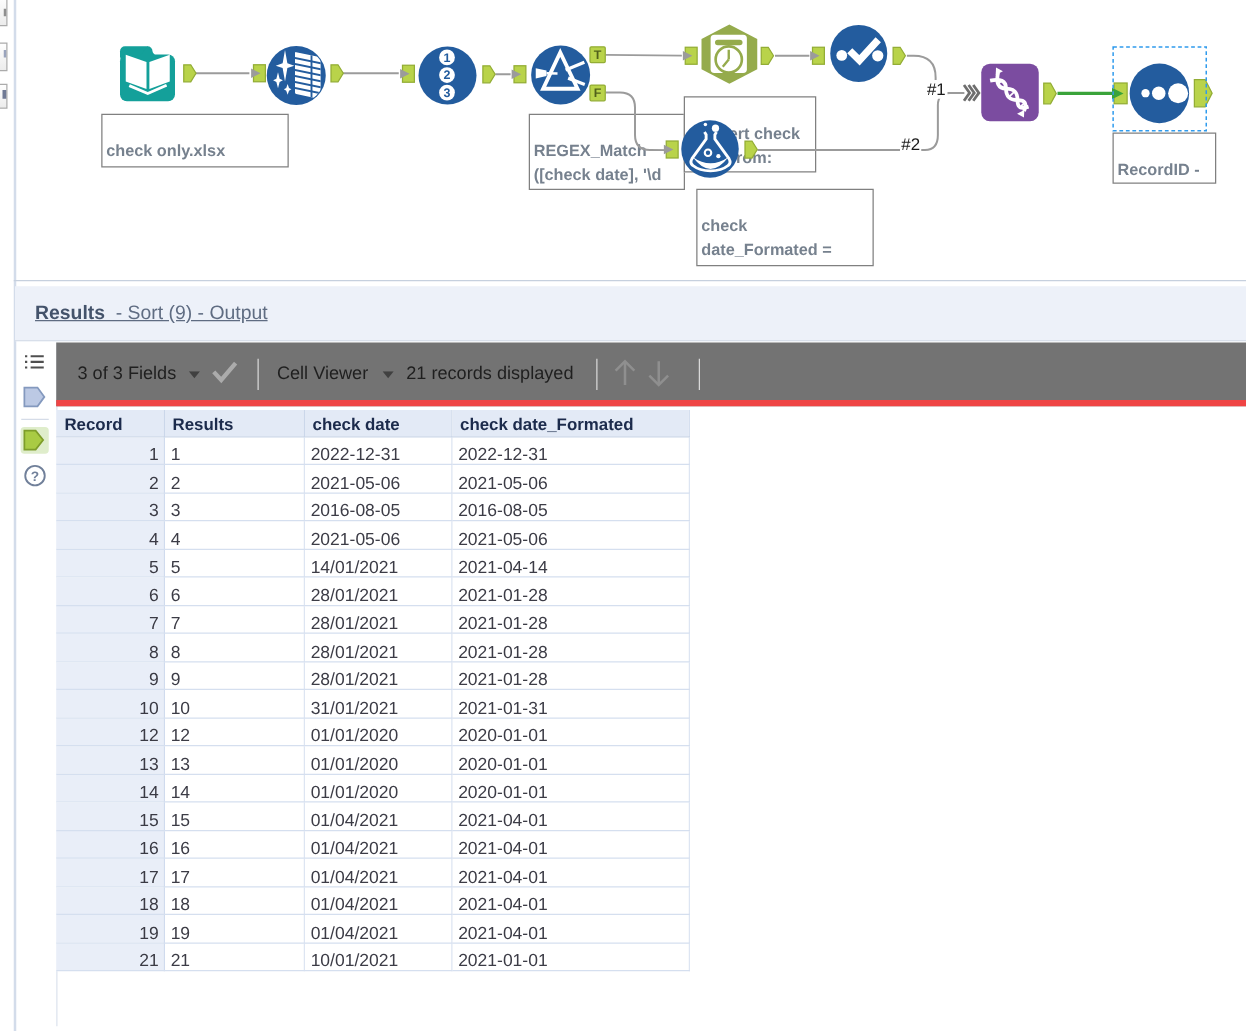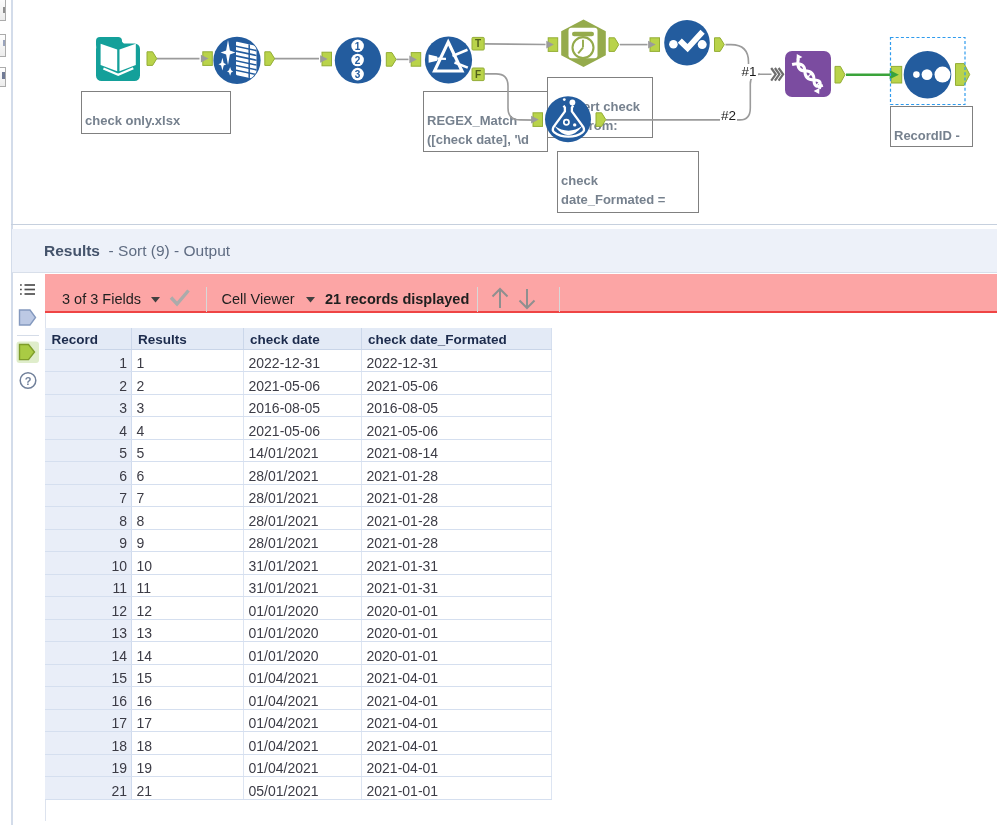--- a/index.html
+++ b/index.html
@@ -6,22 +6,22 @@
 .abs { position:absolute; }
 .ann { position:absolute; background:#fff; border:1px solid #808080;
   font-size:13px; font-weight:bold; color:#76818E; line-height:18.7px;
   padding:20px 0 0 3px; white-space:nowrap; overflow:hidden; z-index:1; }
 #cv { position:absolute; left:0; top:0; width:997px; height:228px; z-index:2; pointer-events:none; }
 .lbl { position:absolute; font-size:13.5px; color:#1a1a1a; z-index:3; background:#fff; padding:0 1px; }
 #results { position:absolute; left:12px; top:229px; width:985px; height:596px; }
 #rtitle { position:absolute; left:0; top:0; width:985px; height:44px; background:#EDF1F9;
   border-bottom:1px solid #D8DFEA; font-size:15.5px; color:#5F6C82; line-height:44px; }
 #rtitle b { color:#44536B; }
-#toolbar { position:absolute; left:33px; top:45px; width:952px; height:39px; background:#fca5a5;
-  border-bottom:2px solid #ef4444; }
+#toolbar { position:absolute; left:33px; top:45px; width:952px; height:51px; background:#737373;
+  border-bottom:5px solid #ef4444; }
 .tbt { position:absolute; top:17px; font-size:14.5px; color:#1f1f1f; white-space:nowrap; }
 .sep { position:absolute; top:13px; height:25px; width:1px; background:#D8D8D8; }
 #tbl { position:absolute; left:33px; top:98.5px; border-collapse:collapse; table-layout:fixed;
   font-size:14px; color:#3C3C46; background:#fff; }
 #tbl td, #tbl th { overflow:hidden; white-space:nowrap; }
 #tbl th { width:112px; height:21.8px; background:#E3EAF6; color:#1C2B4C; font-size:13.5px;
   text-align:left; vertical-align:top; padding-top:4.5px; padding-left:6.5px; border-bottom:1px solid #C9D5E8; border-right:1px solid #CBD7EA; }
 #tbl th.c1 { width:86px; }
 #tbl th.c3 { width:118px; }
 #tbl th.c4 { width:190px; border-right:1px solid #D5DFEF; }
@@ -177,21 +177,21 @@
 <circle cx="916.4" cy="74.6" r="3.3" fill="#fff"></circle>
 <circle cx="927" cy="74.6" r="5.4" fill="#fff"></circle>
 <circle cx="942.5" cy="74.6" r="8" fill="#fff"></circle>
 </g>
 <rect x="890.5" y="37.5" width="74.5" height="67" fill="none" stroke="#2F9BED" stroke-width="1.2" stroke-dasharray="3 2.2"></rect>
 </svg>
 <div class="lbl" style="left:740.5px;top:63.5px;">#1</div>
 <div class="lbl" style="left:720px;top:107.5px;">#2</div>
 
 <div id="results">
-  <div id="rtitle"><span style="margin-left:32px;"><b>Results</b>&nbsp; - Sort (9) - Output</span></div>
+  <div id="rtitle"><span style="margin-left:16px;text-decoration:underline;"><b>Results</b>&nbsp; - Sort (9) - Output</span></div>
 
   <svg class="abs" style="left:0;top:45px;" width="33" height="170" viewBox="0 0 33 170">
     <g stroke="#4f4f4f" stroke-width="1.7">
       <line x1="12.5" y1="11" x2="23" y2="11"></line>
         <line x1="12.5" y1="15.5" x2="23" y2="15.5"></line>
         <line x1="12.5" y1="20" x2="23" y2="20"></line>
       <line x1="8" y1="11" x2="9.8" y2="11"></line>
         <line x1="8" y1="15.5" x2="9.8" y2="15.5"></line>
         <line x1="8" y1="20" x2="9.8" y2="20"></line>
     </g>
@@ -211,21 +211,21 @@
         <path d="M0,0 L9,0 L4.5,5.5 Z" fill="#404040"></path>
       </svg>
     <svg class="abs" style="left:124px;top:14px;" width="22" height="20">
         <path d="M2,9.5 L8,16 L19.5,2.5" stroke="#ABABAB" stroke-width="3.4" fill="none"></path>
       </svg>
     <div class="sep" style="left:161px;"></div>
     <span class="tbt" style="left:176.5px;">Cell Viewer</span>
     <svg class="abs" style="left:260.5px;top:23px;" width="10" height="6">
         <path d="M0,0 L9,0 L4.5,5.5 Z" fill="#404040"></path>
       </svg>
-    <span class="tbt" style="left:280px;font-weight:bold;">21 records displayed</span>
+    <span class="tbt" style="left:280px;">21 records displayed</span>
     <div class="sep" style="left:431.5px;"></div>
     <svg class="abs" style="left:446px;top:12px;" width="50" height="26">
       <g stroke="#8F8F8F" stroke-width="2" fill="none">
         <line x1="9" y1="4" x2="9" y2="22"></line>
           <path d="M1.5,10.5 L9,3 L16.5,10.5"></path>
         <line x1="36" y1="3" x2="36" y2="21"></line>
           <path d="M28.5,14.5 L36,22 L43.5,14.5"></path>
       </g>
     </svg>
     <div class="sep" style="left:513.5px;"></div>
@@ -260,21 +260,21 @@
 <tr>
           <td class="rc">4</td>
           <td>4</td>
           <td>2021-05-06</td>
           <td>2021-05-06</td>
         </tr>
 <tr>
           <td class="rc">5</td>
           <td>5</td>
           <td>14/01/2021</td>
-          <td>2021-08-14</td>
+          <td>2021-04-14</td>
         </tr>
 <tr>
           <td class="rc">6</td>
           <td>6</td>
           <td>28/01/2021</td>
           <td>2021-01-28</td>
         </tr>
 <tr>
           <td class="rc">7</td>
           <td>7</td>
@@ -293,26 +293,20 @@
           <td>28/01/2021</td>
           <td>2021-01-28</td>
         </tr>
 <tr>
           <td class="rc">10</td>
           <td>10</td>
           <td>31/01/2021</td>
           <td>2021-01-31</td>
         </tr>
 <tr>
-          <td class="rc">11</td>
-          <td>11</td>
-          <td>31/01/2021</td>
-          <td>2021-01-31</td>
-        </tr>
-<tr>
           <td class="rc">12</td>
           <td>12</td>
           <td>01/01/2020</td>
           <td>2020-01-01</td>
         </tr>
 <tr>
           <td class="rc">13</td>
           <td>13</td>
           <td>01/01/2020</td>
           <td>2020-01-01</td>
@@ -349,18 +343,18 @@
         </tr>
 <tr>
           <td class="rc">19</td>
           <td>19</td>
           <td>01/04/2021</td>
           <td>2021-04-01</td>
         </tr>
 <tr>
           <td class="rc">21</td>
           <td>21</td>
-          <td>05/01/2021</td>
+          <td>10/01/2021</td>
           <td>2021-01-01</td>
         </tr>
   </tbody>
     </table>
 </div>
 
 </body></html>

